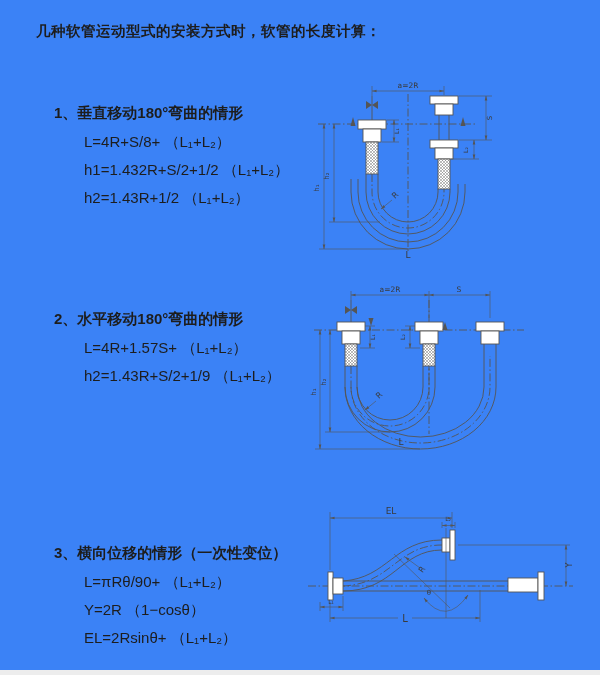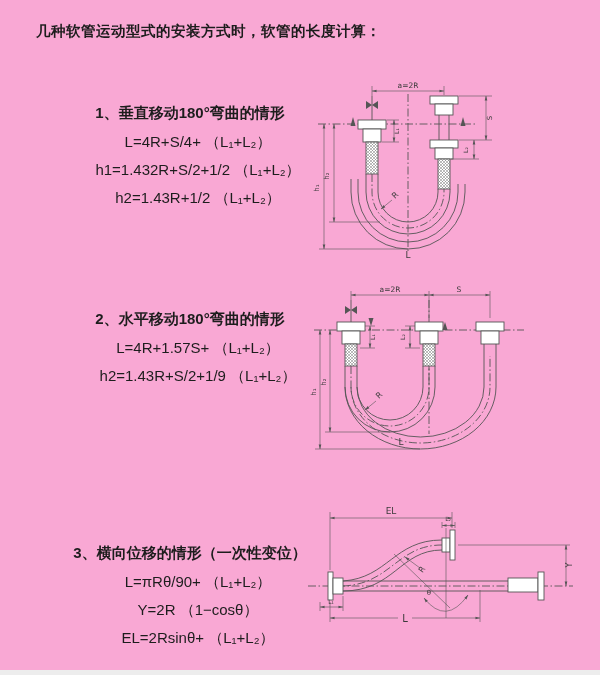--- a/index.html
+++ b/index.html
@@ -1,46 +1,45 @@
 <!DOCTYPE html>
 <html><head>
 <meta charset="utf-8">
 <style>
   html,body { margin:0; padding:0; background:#fff; }
   .page {
-    position:relative; width:600px; height:675px; background:#f9a8d4;
+    position:relative; width:600px; height:675px; background:#3b82f6;
     font-family:"Liberation Sans","DejaVu Sans",sans-serif; color:#222;
     overflow:hidden;
-    text-align:center;
   }
   .title {
     position:absolute; left:36px; top:22px; margin:0;
     font-size:14.5px; font-weight:600; letter-spacing:0.5px; color:#1d1d1d;
   }
   .sec { position:absolute; left:52px; width:260px; }
   .sec-1 { top:104px; }
   .sec-2 { top:310px; }
   .sec-3 { top:544px; }
-  .heading { margin:0 0 4px 16px; font-size:15px; font-weight:600; color:#1d1d1d; white-space:nowrap; }
+  .heading { margin:0 0 4px 2px; font-size:15px; font-weight:600; color:#1d1d1d; white-space:nowrap; }
   .formula { margin:9px 0 0 32px; font-size:15px; line-height:19px; color:#1d1d1d; white-space:nowrap; }
   .diagram { position:absolute; }
   .diagram text { font-family:"DejaVu Sans",sans-serif; fill:#3a3a3a; }
   .cl { stroke-dasharray:8 2.5 1.5 2.5; }
   .footer-edge { position:absolute; left:0; bottom:0; width:600px; height:5px; background:#ededed; }
 </style>
 </head>
 <body>
 
 <div class="page">
 
   <h1 class="title">几种软管运动型式的安装方式时，软管的长度计算：</h1>
 
   <section class="sec sec-1">
     <h2 class="heading">1、垂直移动180°弯曲的情形</h2>
-    <p class="formula">L=4R+S/4+ （L₁+L₂）</p>
+    <p class="formula">L=4R+S/8+ （L₁+L₂）</p>
     <p class="formula">h1=1.432R+S/2+1/2 （L₁+L₂）</p>
     <p class="formula">h2=1.43R+1/2 （L₁+L₂）</p>
   </section>
 
   <section class="sec sec-2">
     <h2 class="heading">2、水平移动180°弯曲的情形</h2>
     <p class="formula">L=4R+1.57S+ （L₁+L₂）</p>
     <p class="formula">h2=1.43R+S/2+1/9 （L₁+L₂）</p>
   </section>
 

